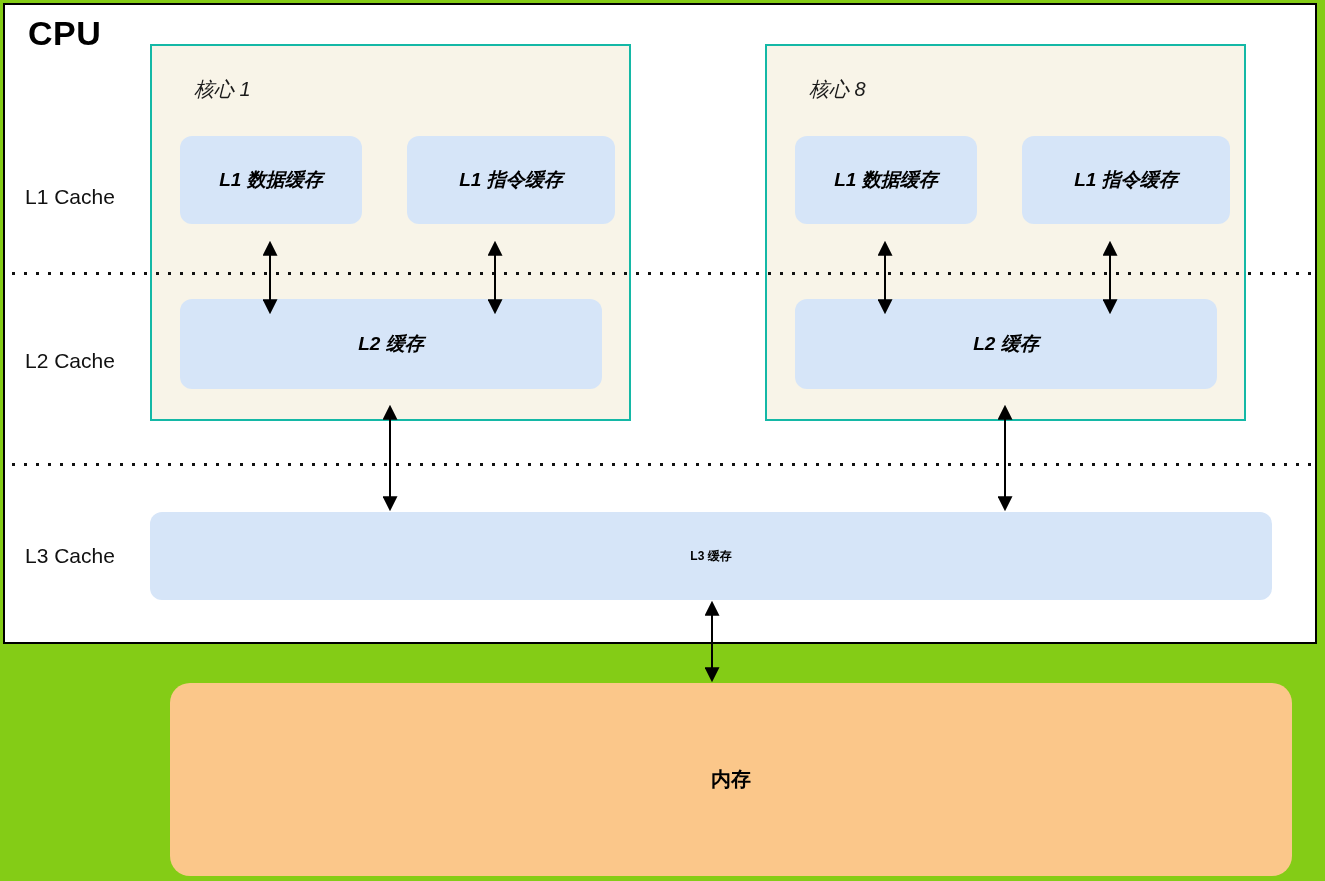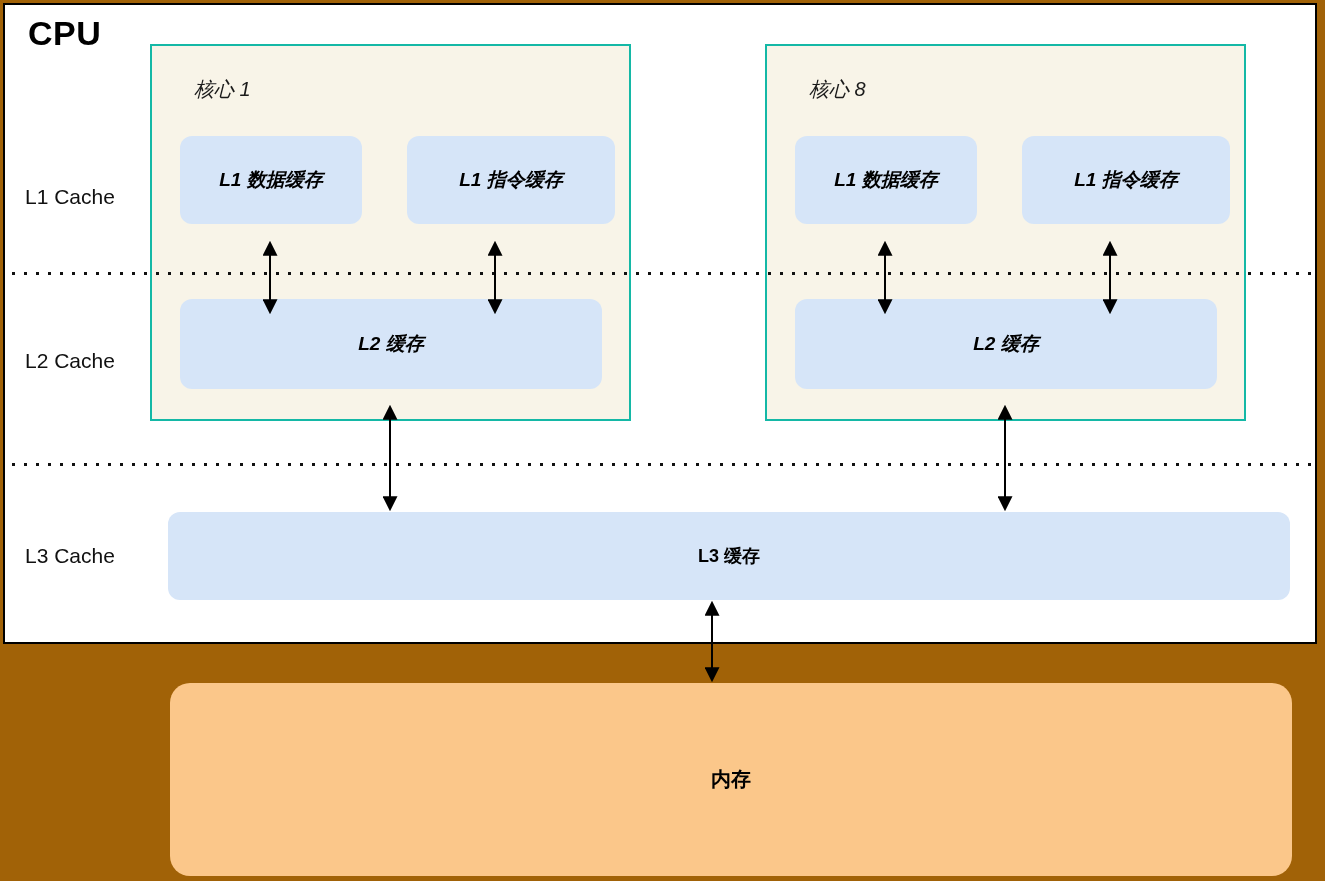--- a/index.html
+++ b/index.html
@@ -5,21 +5,21 @@
   * { margin: 0; padding: 0; box-sizing: border-box; }
   html, body { background: #ffffff; }
   body {
     font-family: "Liberation Sans", "DejaVu Sans", sans-serif;
     color: #000000;
   }
   .canvas {
     position: relative;
     width: 1325px;
     height: 881px;
-    background: #a16207;
+    background: #84cc16;
     overflow: hidden;
   }
 
   
   .cpu-box {
     position: absolute;
     left: 3px; top: 3px;
     width: 1314px; height: 641px;
     border: 2px solid #000000;
     background: #ffffff;
@@ -87,28 +87,28 @@
     font-weight: bold;
     color: #000000;
     text-align: center;
   }
   .l1-data  { left: 28px;  top: 90px;  width: 182px; height: 88px; }
   .l1-inst  { left: 255px; top: 90px;  width: 208px; height: 88px; }
   .l2-cache { left: 28px;  top: 253px; width: 422px; height: 90px; }
 
   .l3-cache {
     position: absolute;
-    left: 168px; top: 512px;
+    left: 150px; top: 512px;
     width: 1122px; height: 88px;
     background: #d6e5f8;
     border-radius: 12px;
     display: flex;
     align-items: center;
     justify-content: center;
-    font-size: 18px;
+    font-size: 12px;
     font-weight: bold;
     z-index: 1;
   }
 
   
   .memory-box {
     position: absolute;
     left: 150px; top: 683px;
     width: 1122px; height: 193px;
     background: #fbc78a;

